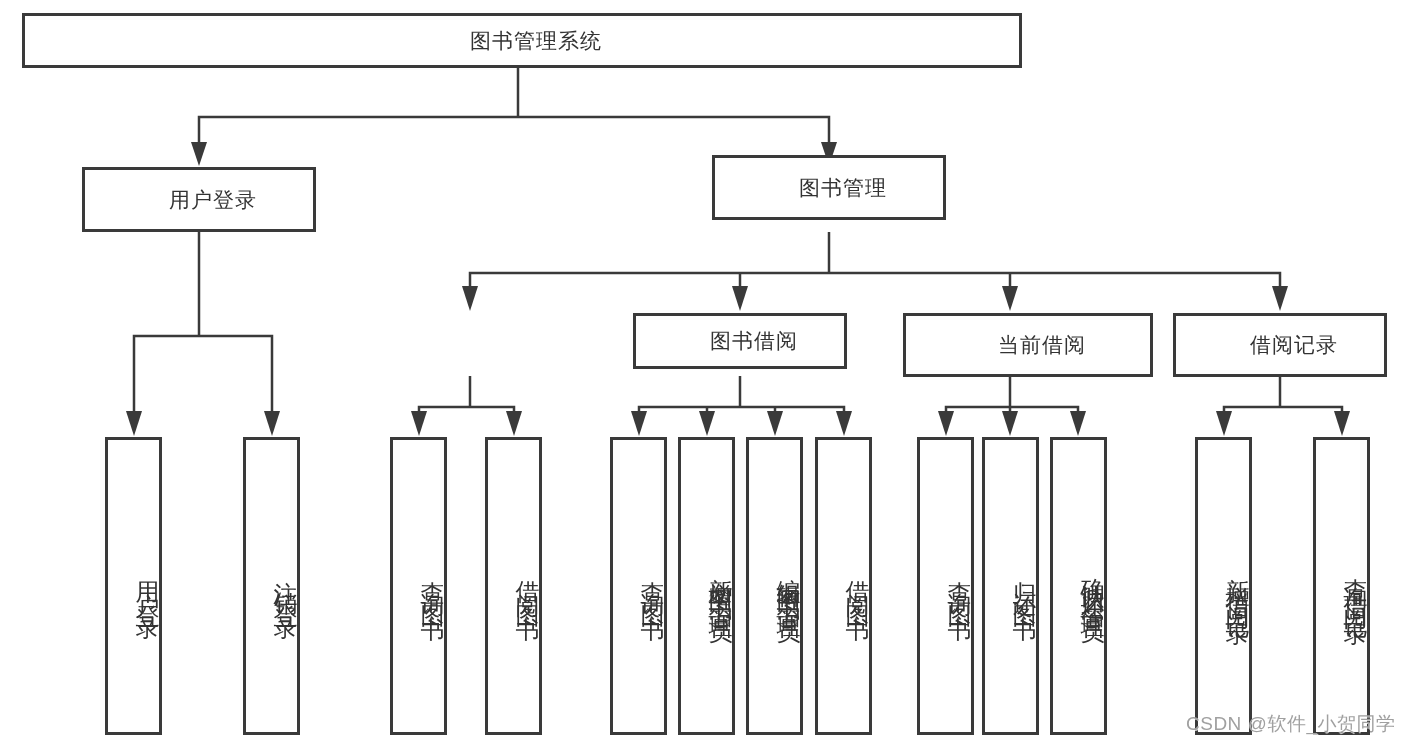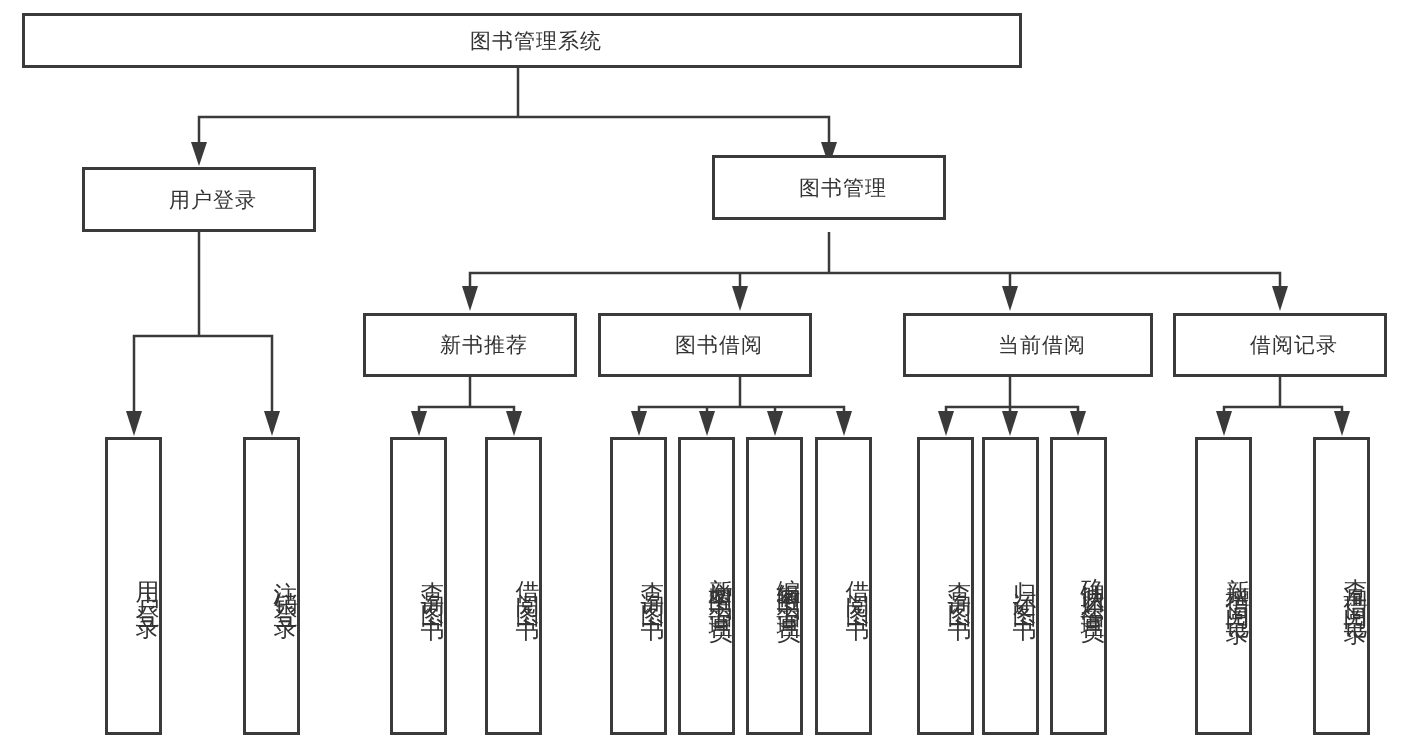--- a/index.html
+++ b/index.html
@@ -113,24 +113,21 @@
     <span class="lbl">图书管理系统</span>
   </div>
 
   <div class="node hbox" style="left:82px;top:167px;width:234px;height:65px">
     <span class="lbl">用户登录</span>
   </div>
   <div class="node hbox" style="left:712px;top:155px;width:234px;height:65px">
     <span class="lbl">图书管理</span>
   </div>
 
-  <div class="node hbox" style="left:363px;top:313px;width:214px;height:64px">
-    <span class="lbl">新书推荐</span>
-  </div>
-  <div class="node hbox" style="left:598px;top:313px;width:214px;height:64px">
+  <div class="node hbox" style="left:633px;top:313px;width:214px;height:56px">
     <span class="lbl">图书借阅</span>
   </div>
   <div class="node hbox" style="left:903px;top:313px;width:250px;height:64px">
     <span class="lbl">当前借阅</span>
   </div>
   <div class="node hbox" style="left:1173px;top:313px;width:214px;height:64px">
     <span class="lbl">借阅记录</span>
   </div>
 
   <div class="node leaf" style="left:105px;top:437px;width:57px;height:298px">
@@ -170,13 +167,14 @@
     <span class="lbl" style="letter-spacing: 6px;">确认归还（管理员）</span>
   </div>
 
   <div class="node leaf" style="left:1195px;top:437px;width:57px;height:298px">
     <span class="lbl" style="letter-spacing: 9px;">新增借阅记录</span>
   </div>
   <div class="node leaf" style="left:1313px;top:437px;width:57px;height:298px">
     <span class="lbl" style="letter-spacing: 9px;">查询借阅记录</span>
   </div>
 
+  <div class="watermark">CSDN @软件_小贺同学</div>
 </div>
 
 </body></html>

